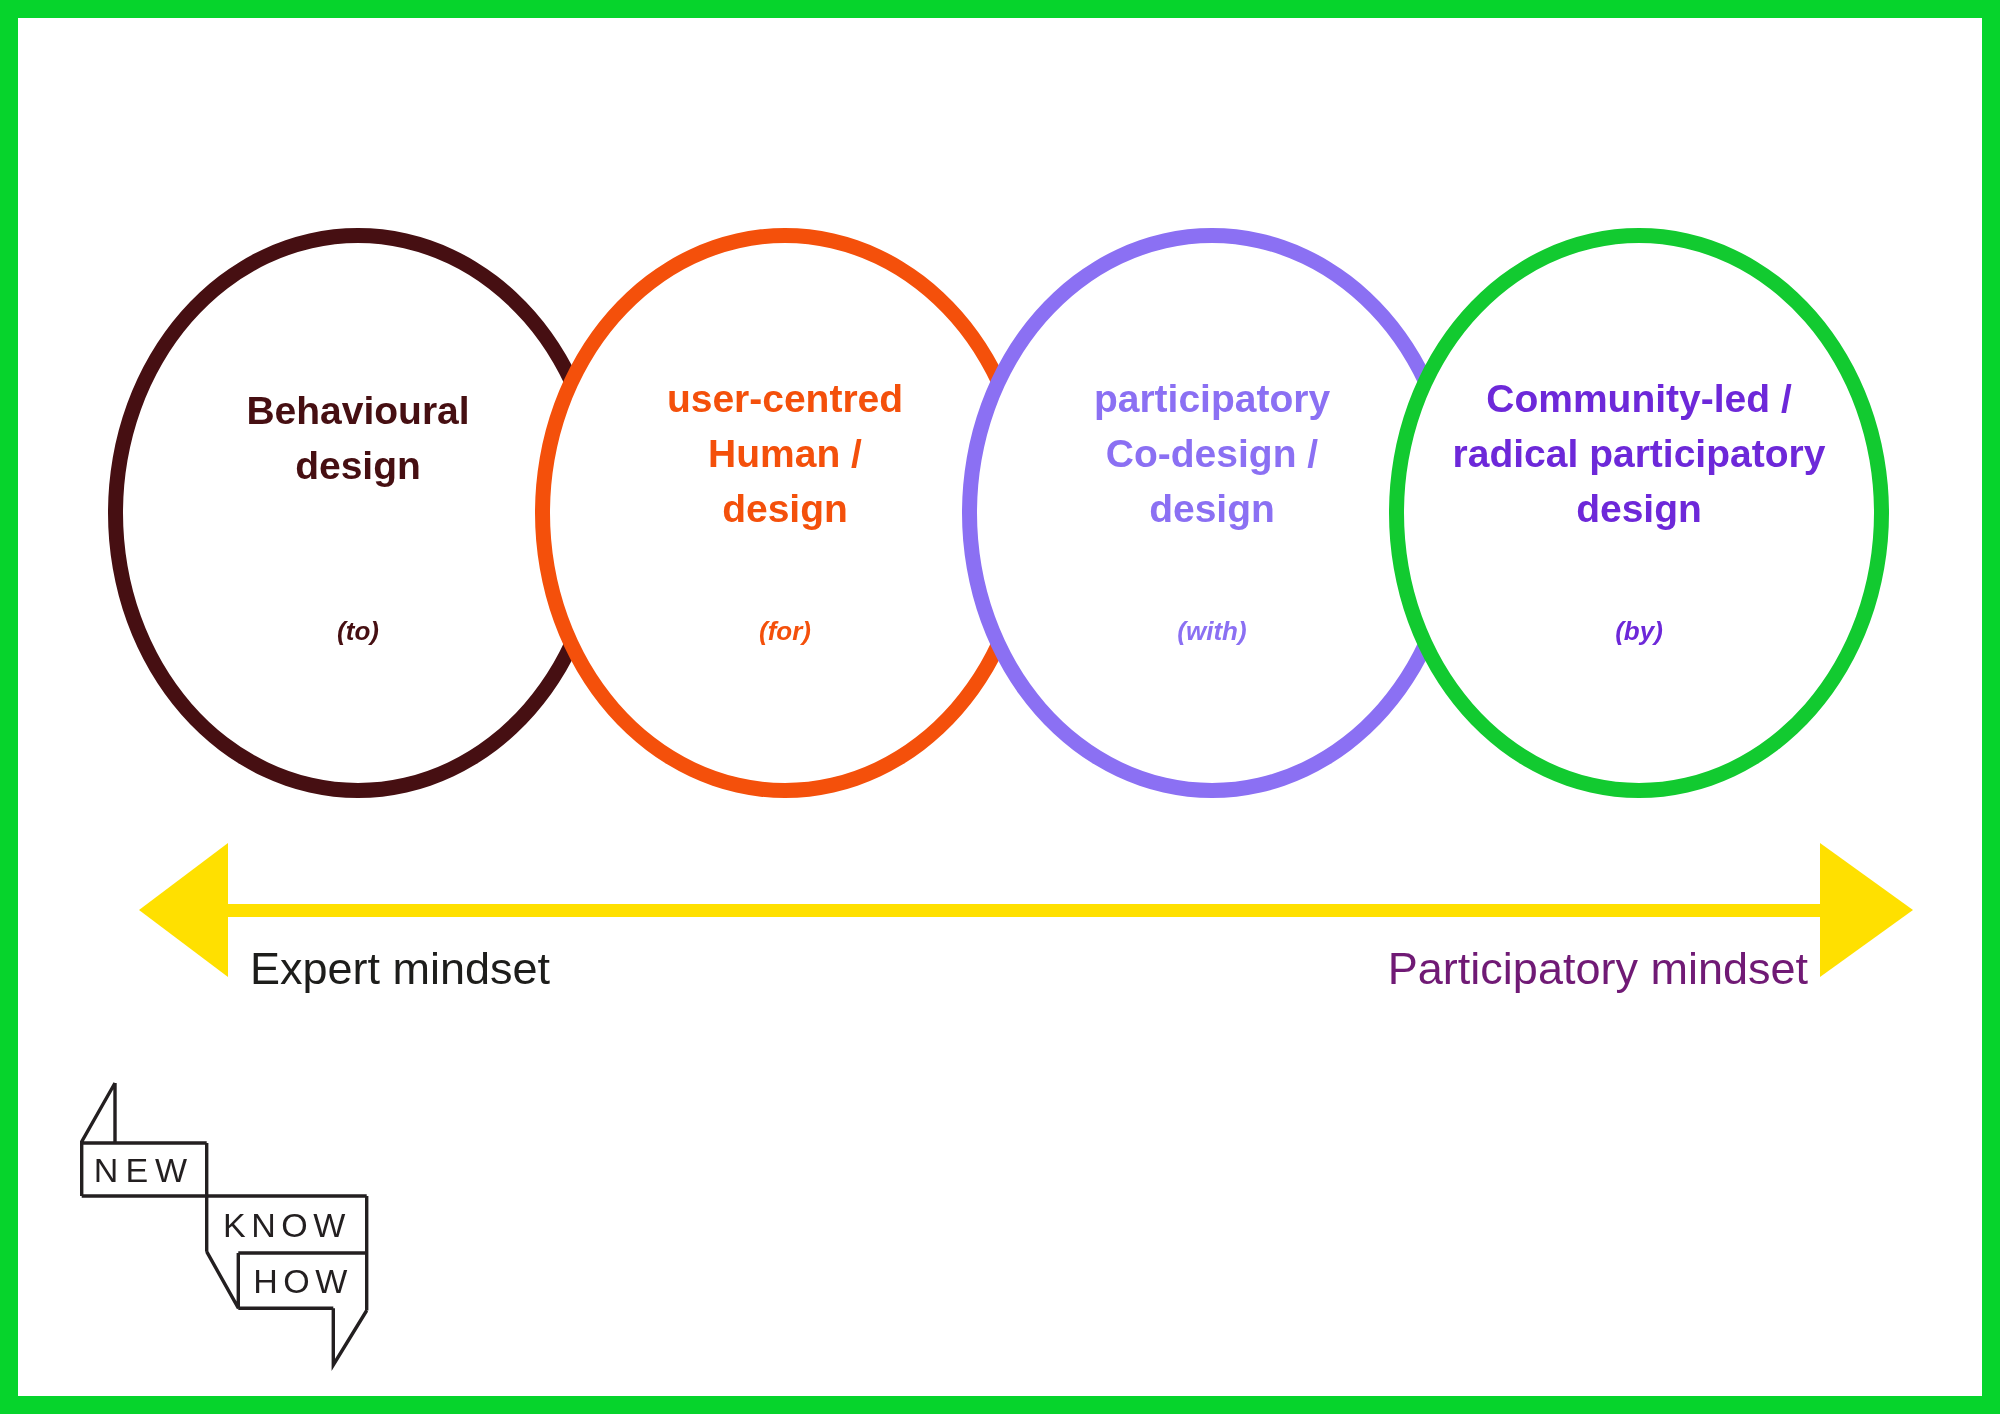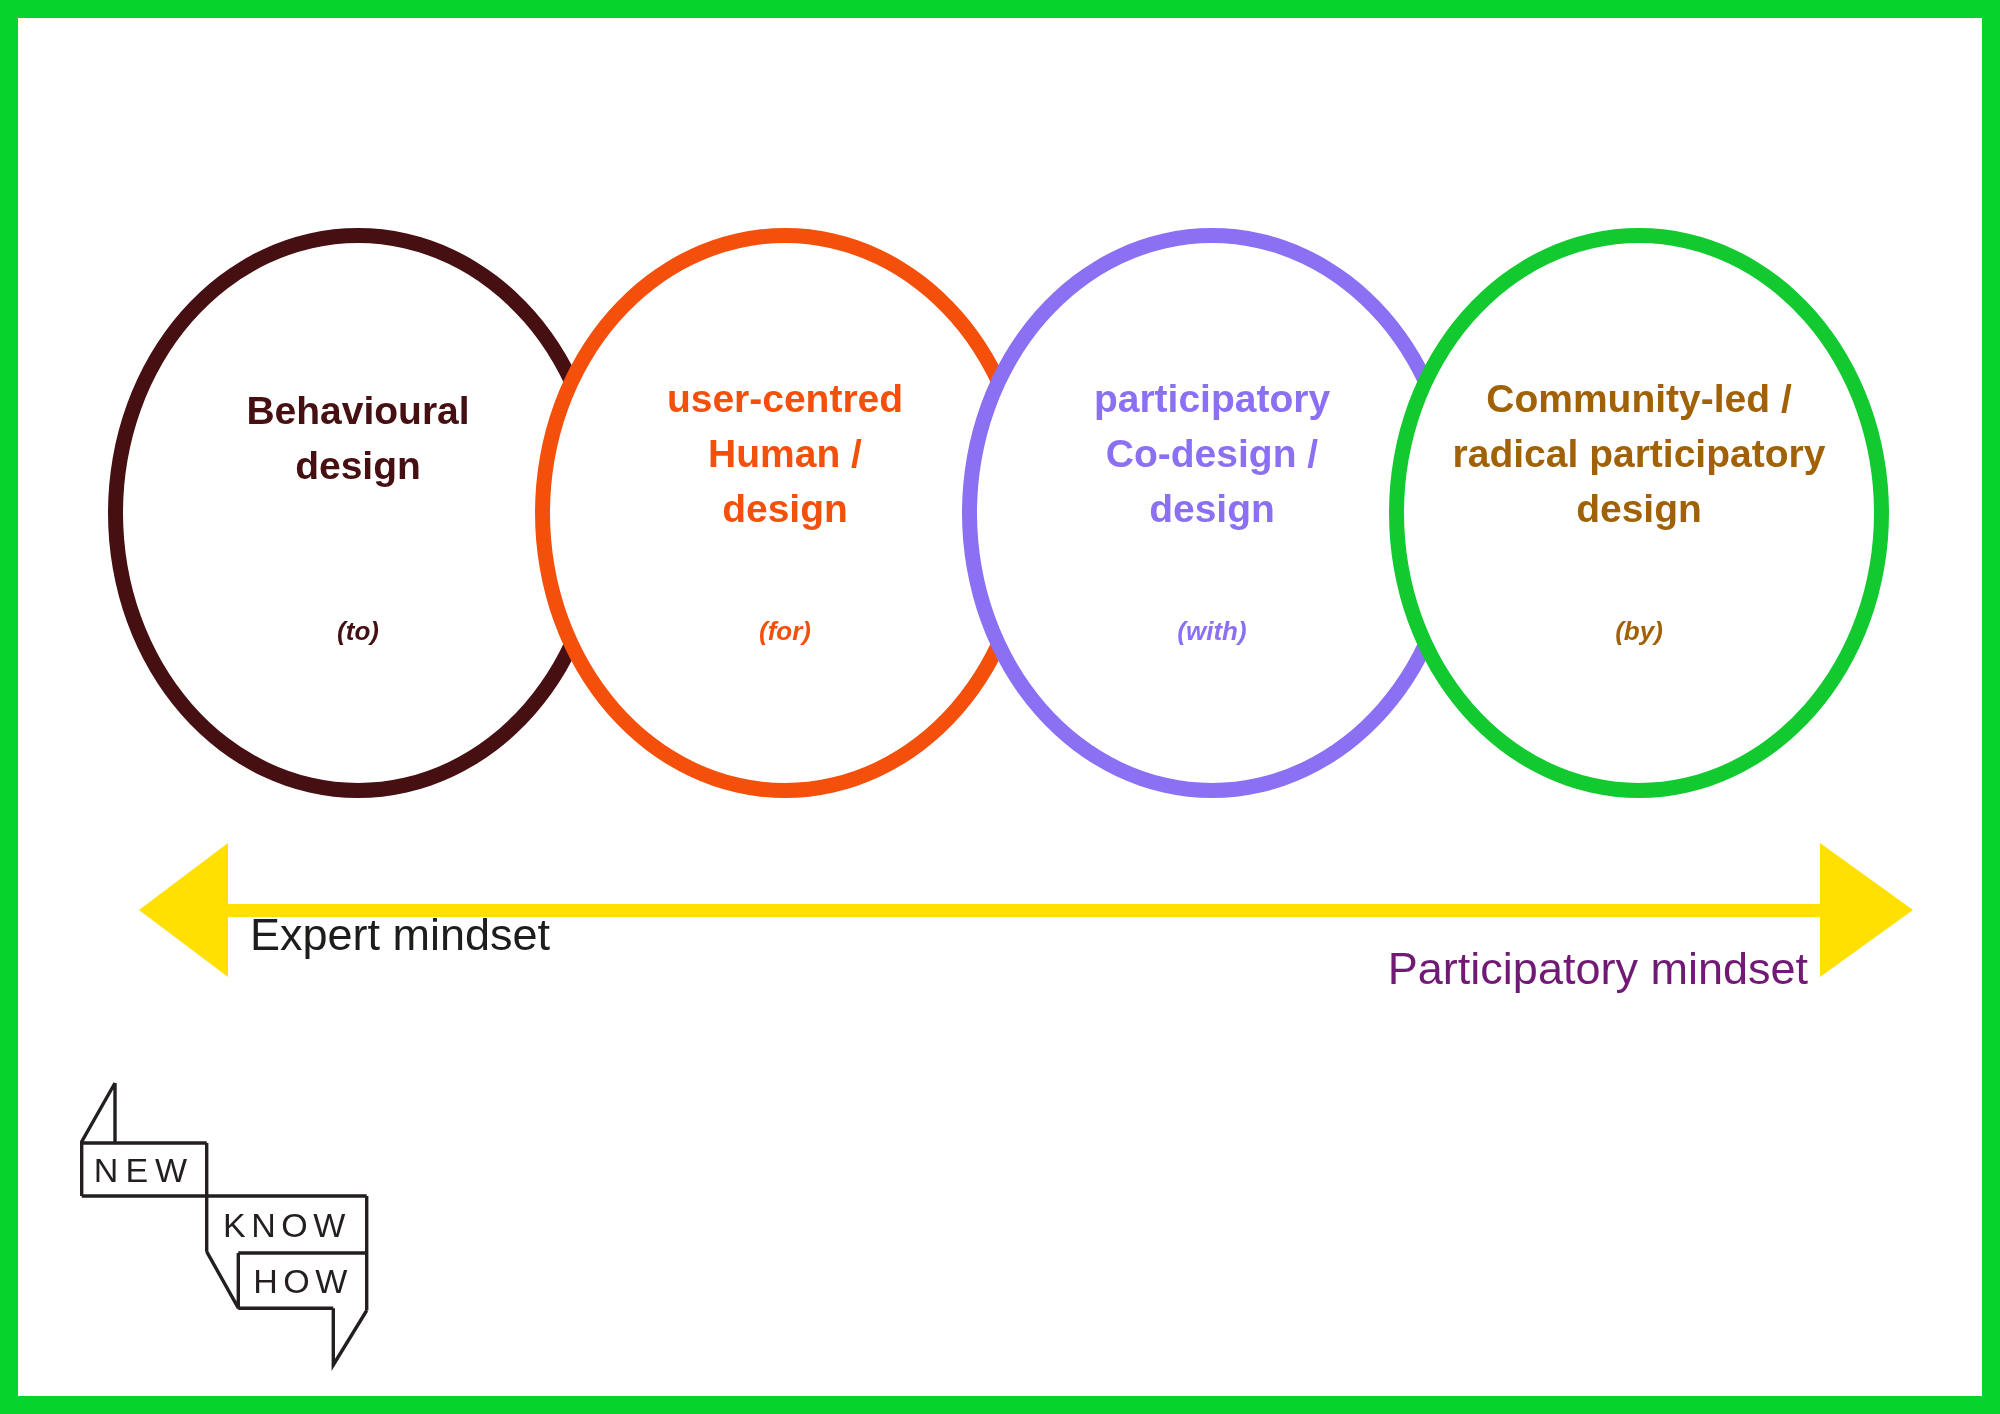--- a/index.html
+++ b/index.html
@@ -49,21 +49,21 @@
     position:absolute;
     left:82px;top:802px;
     width:1850px;height:200px;
   }
   .axis-label{
     position:absolute;
     font-size:45px;
     line-height:52px;
     font-weight:400;
   }
-  .axis-label.left{left:232px;top:891px;}
+  .axis-label.left{left:232px;top:925px;}
   .axis-label.right{right:174px;top:925px;}
   
   .logo{
     position:absolute;
     left:57px;top:1057px;
     width:300px;height:300px;
   }
   .logo path{fill:none;stroke-width:3.4px;}
   .logo text{
     font-family:"Liberation Sans", sans-serif;
@@ -95,21 +95,21 @@
 
   <div class="circle c3" style="border-color: rgb(139, 112, 243); color: rgb(139, 112, 243);">
     <div class="title">
       <span>participatory</span>
       <span>Co-design /</span>
       <span>design</span>
     </div>
     <div class="prep">(with)</div>
   </div>
 
-  <div class="circle c4" style="border-color: rgb(18, 202, 48); color: #a16207;">
+  <div class="circle c4" style="border-color: rgb(18, 202, 48); color: #6d28d9;">
     <div class="title">
       <span>Community-led /</span>
       <span>radical participatory</span>
       <span>design</span>
     </div>
     <div class="prep">(by)</div>
   </div>
 
   <svg class="axis-arrow" viewBox="0 0 1850 200" xmlns="http://www.w3.org/2000/svg" aria-hidden="true">
     <rect x="120" y="84" width="1608" height="13" style="fill: rgb(255, 224, 0);"></rect>

